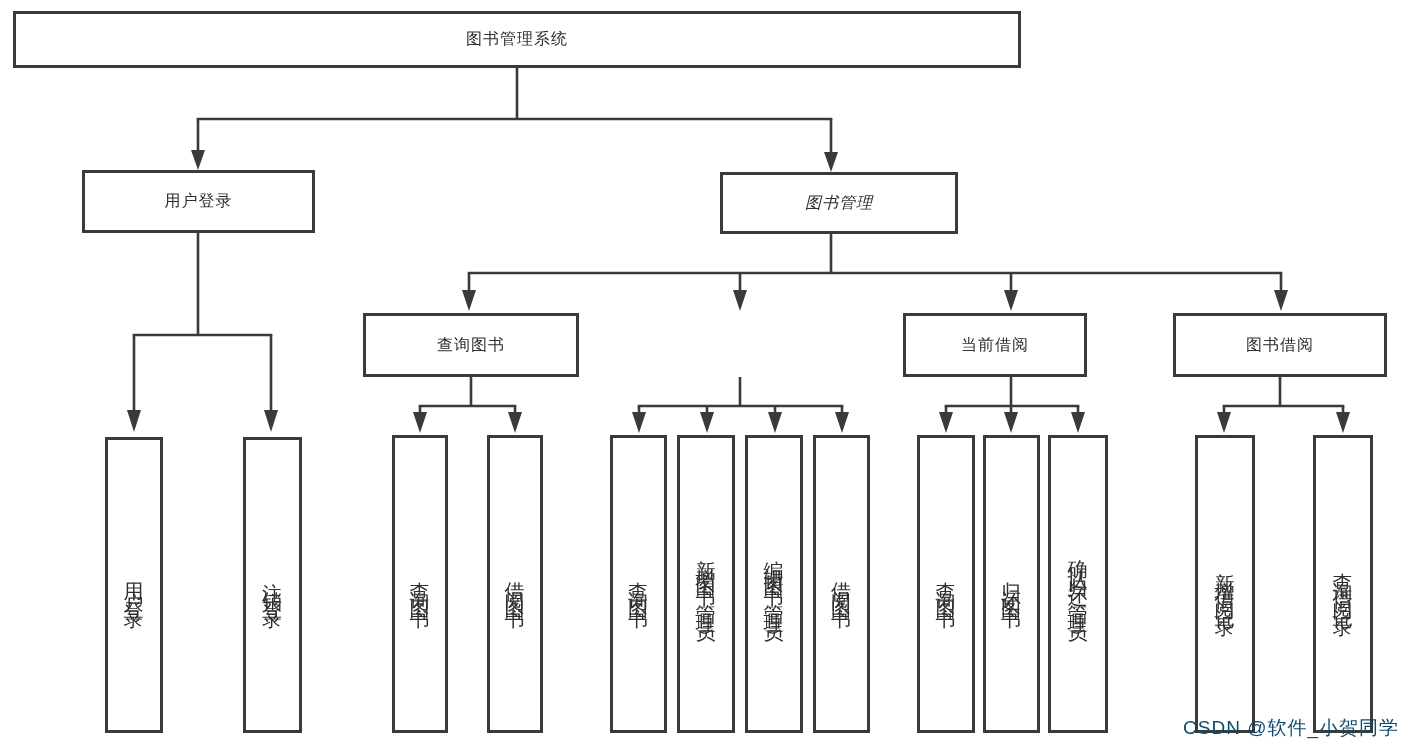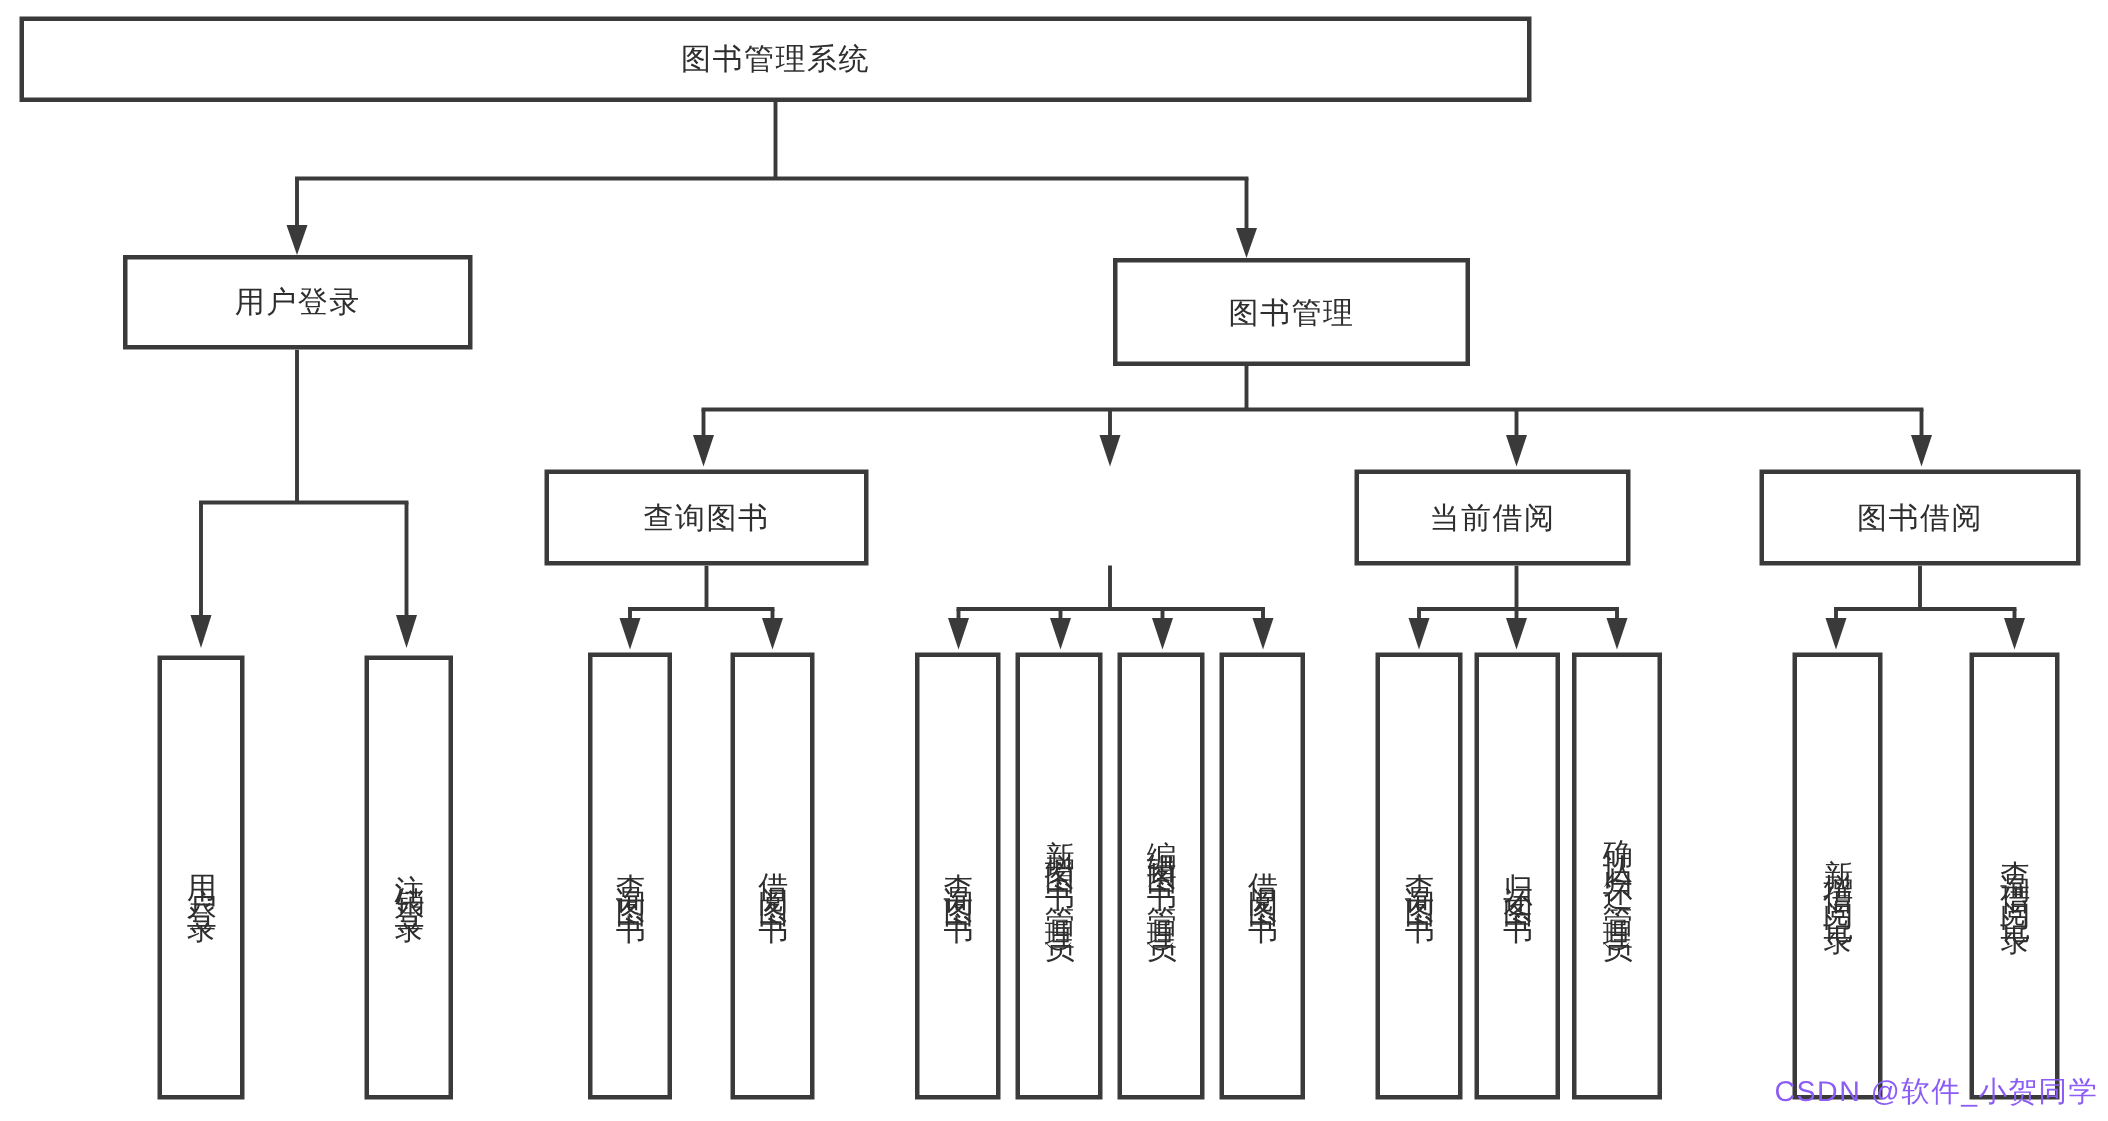--- a/index.html
+++ b/index.html
@@ -27,37 +27,37 @@
     position: absolute;
     box-sizing: border-box;
     border: 3px solid #3a3a3a;
     background: #ffffff;
     display: flex;
     align-items: center;
     justify-content: center;
     color: #2e2e2e;
   }
   .box.hnode span {
-    font-size: 20px;
+    font-size: 16px;
     letter-spacing: 1px;
     white-space: nowrap;
   }
   .box.leaf span {
     writing-mode: vertical-rl;
     font-size: 20px;
     letter-spacing: 9px;
     line-height: 1;
     white-space: nowrap;
   }
   .watermark {
     position: absolute;
     right: 6px;
     bottom: 6px;
     font-size: 19px;
-    color: #8b5cf6;
+    color: #0c4a6e;
     letter-spacing: 1px;
     z-index: 5;
     white-space: nowrap;
   }
 </style>
 </head>
 <body>
 
 <div class="canvas">
 
@@ -125,21 +125,21 @@
     </g>
   </svg>
 
   <div class="box hnode" style="left:13px; top:11px; width:1008px; height:57px;">
     <span>图书管理系统</span>
   </div>
 
   <div class="box hnode" style="left:82px; top:170px; width:233px; height:63px;">
     <span>用户登录</span>
   </div>
-  <div class="box hnode" style="left:742px; top:172px; width:238px; height:72px;">
+  <div class="box hnode" style="left:720px; top:172px; width:238px; height:62px;font-style:italic;">
     <span>图书管理</span>
   </div>
 
   <div class="box hnode" style="left:363px; top:313px; width:216px; height:64px;">
     <span>查询图书</span>
   </div>
   <div class="box hnode" style="left:903px; top:313px; width:184px; height:64px;">
     <span>当前借阅</span>
   </div>
   <div class="box hnode" style="left:1173px; top:313px; width:214px; height:64px;">

